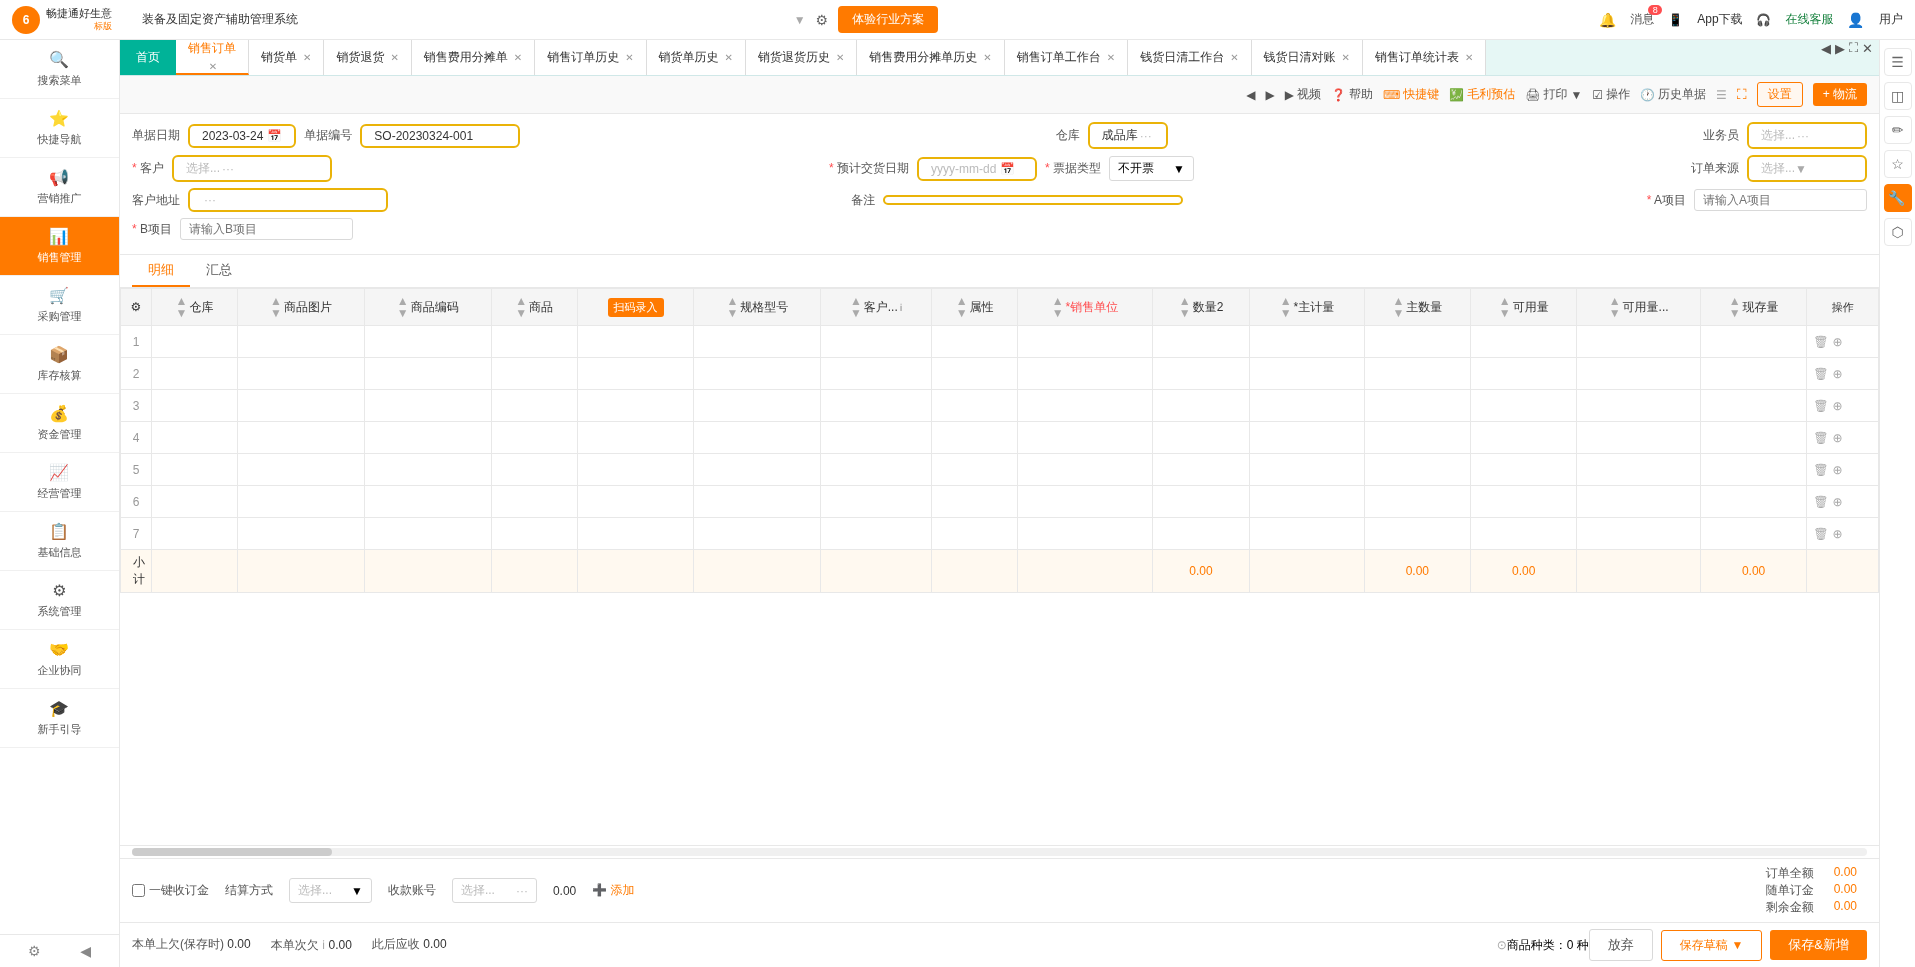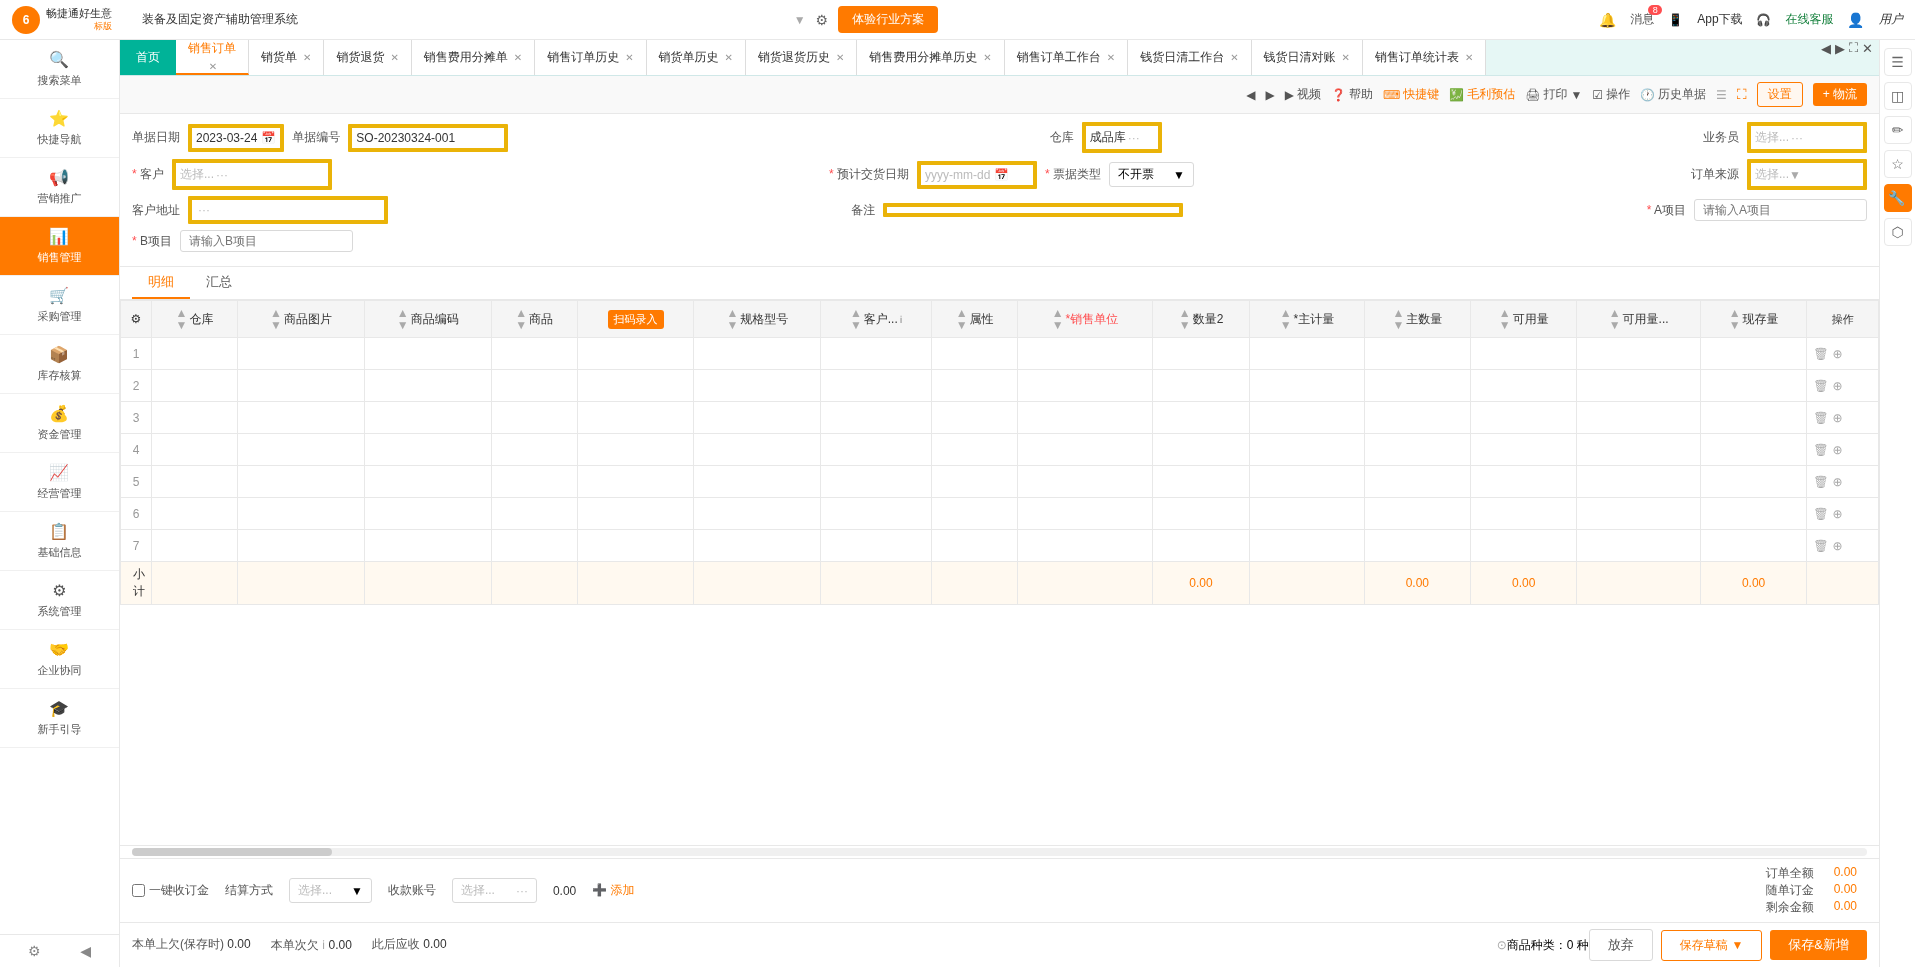--- a/index.html
+++ b/index.html
@@ -135,22 +135,22 @@
       padding: 8px 12px;
       border-bottom: 1px solid #e8e8e8;
       flex-shrink: 0;
     }
     .form-row {
       display: flex; align-items: center; gap: 8px; margin-bottom: 6px; flex-wrap: wrap;
     }
     .form-label { color: #555; font-size: 12px; white-space: nowrap; }
     .form-label.required::before { content: '* '; color: #ff4d4f; }
     .form-input {
-      border: 4px solid #eab308; border-radius: 1px;
-      padding: 3px 4px; font-size: 12px; color: #333;
+      border: 2px solid #eab308; border-radius: 6px;
+      padding: 3px 12px; font-size: 12px; color: #333;
       background: white; min-width: 80px;
       display: inline-flex; align-items: center;
     }
     .form-input-wide { min-width: 160px; }
     .form-input-medium { min-width: 120px; }
     .form-dots { color: #bbb; margin-left: 2px; }
     .form-select {
       border: 1px solid #d9d9d9; border-radius: 3px;
       padding: 3px 8px; font-size: 12px; background: white;
       display: inline-flex; align-items: center; gap: 19px; min-width: 80px;
@@ -301,21 +301,21 @@
     <div class="notif-badge">
       <span style="font-size:14px;">🔔</span>
       <span class="badge">8</span>
       <span style="margin-left:10px;">消息</span>
     </div>
     <span style="font-size:12px;">📱</span>
     <span style="cursor:pointer;color:#333;">App下载</span>
     <span style="font-size:12px;">🎧</span>
     <span style="cursor:pointer;color:#15803d;">在线客服</span>
     <span style="font-size:14px;">👤</span>
-    <span style="cursor:pointer;color:#333;font-style:italic;">用户</span>
+    <span style="cursor:pointer;color:#333;">用户</span>
   </div>
 </div>
 
 <div class="main-layout">
 
   <div class="sidebar">
     <div class="sidebar-item">
       <span class="icon">🔍</span>
       <span class="label">搜索菜单</span>
     </div>

